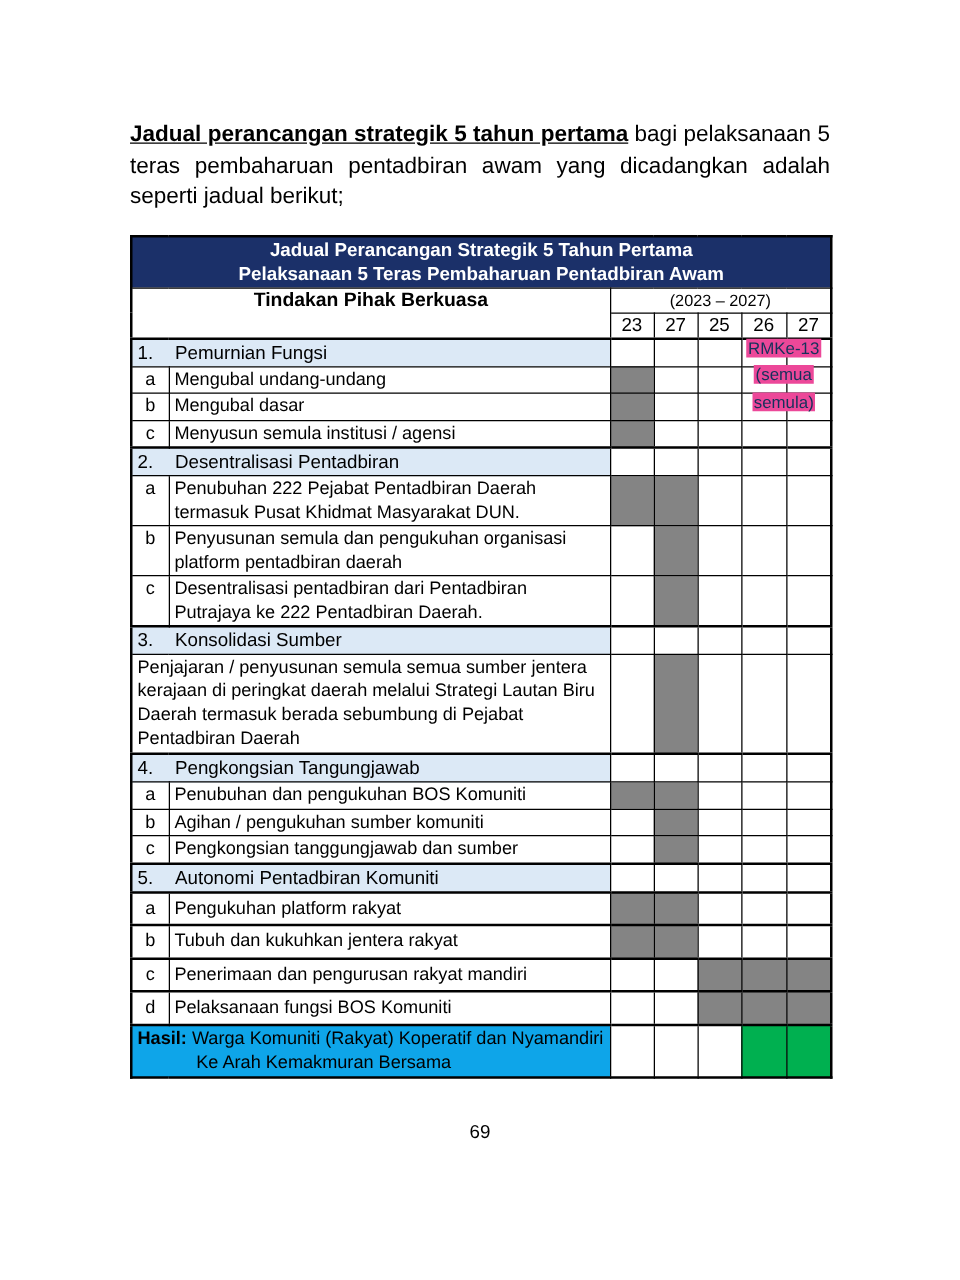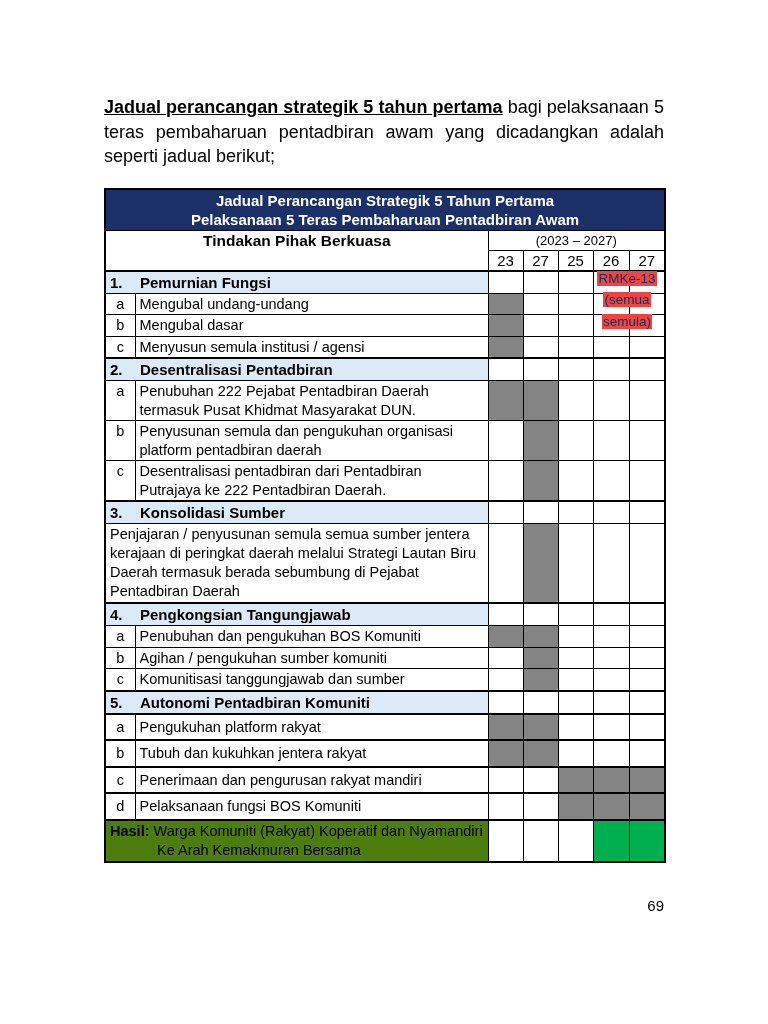--- a/index.html
+++ b/index.html
@@ -20,44 +20,44 @@
 
   .title-row td{background:#1B3069;color:#fff;font-weight:bold;text-align:center;
                 font-size:15px;line-height:19px;padding:2px 0 3px 0;}
   .hdr-action{font-weight:bold;text-align:center;font-size:15.5px;vertical-align:middle;
               border-bottom-width:2px !important;}
   .hdr-range{text-align:center;font-size:13px;line-height:17px;padding:1px 0;}
   .yrs td{text-align:center;font-size:15px;line-height:17px;padding:1px 0;
           border-bottom-width:2px;}
 
   tr.sec td{border-top-width:2px;}
-  .sec-cell{background:#DCE9F6;font-weight:bold;font-size:15px;line-height:19px;
+  .sec-cell{background:#DCE9F6;font-weight:normal;font-size:15px;line-height:19px;
             padding:2px 4px;height:17px;}
   .sec-no{display:inline-block;width:30px;}
 
   .c-letter{text-align:center;line-height:18px;padding:2px 0;}
   .c-desc{line-height:18.5px;padding:1.5px 5px;}
   .body-cell{line-height:19px;padding:2px 5px;margin-left:16px;}
 
   .fill-gray{background:#848484;}
   .fill-green{background:#00B050;}
 
   tr.t2 td{border-top-width:2px;}
   tr.tall .c-letter,tr.tall .c-desc{padding-top:3px;padding-bottom:3px;}
 
   tr.hasil td{border-top-width:2px;}
-  .hasil-cell{background:#4d7c0f;padding:2px 4px 3px 5px;}
+  .hasil-cell{background:#0ea5e9;padding:2px 4px 3px 5px;}
   .hasil-inner{line-height:19px;padding-left:47px;text-indent:-47px;}
   .b{font-weight:bold;}
 
   .annotation{position:absolute;top:80px;right:2px;width:70px;text-align:center;
               font-size:13.5px;line-height:21.5px;font-weight:normal;color:#15315B;}
-  .annotation span{background:#ef4444;padding:0 1px;}
-
-  .pagenum{text-align:right;font-size:15px;margin-top:34px;}
+  .annotation span{background:#ec4899;padding:0 1px;}
+
+  .pagenum{text-align:center;font-size:15px;margin-top:34px;}
 </style>
 </head>
 <body>
 
 <div class="page">
   <div class="content">
 
 
     <p class="intro"><span class="intro-bold">Jadual perancangan strategik 5 tahun pertama</span><span> bagi pelaksanaan 5 teras pembaharuan pentadbiran awam yang dicadangkan adalah seperti jadual berikut;</span></p>
 
@@ -203,21 +203,21 @@
           <td class="c-letter">b</td>
           <td class="c-desc">Agihan / pengukuhan sumber komuniti</td>
           <td></td>
           <td class="fill-gray"></td>
           <td></td>
           <td></td>
           <td></td>
         </tr>
         <tr class="item">
           <td class="c-letter">c</td>
-          <td class="c-desc">Komunitisasi tanggungjawab dan sumber</td>
+          <td class="c-desc">Pengkongsian tanggungjawab dan sumber</td>
           <td></td>
           <td class="fill-gray"></td>
           <td></td>
           <td></td>
           <td></td>
         </tr>
 
         <tr class="sec">
           <td colspan="2" class="sec-cell"><span class="sec-no">5.</span><span>Autonomi Pentadbiran Komuniti</span></td>
           <td></td>

